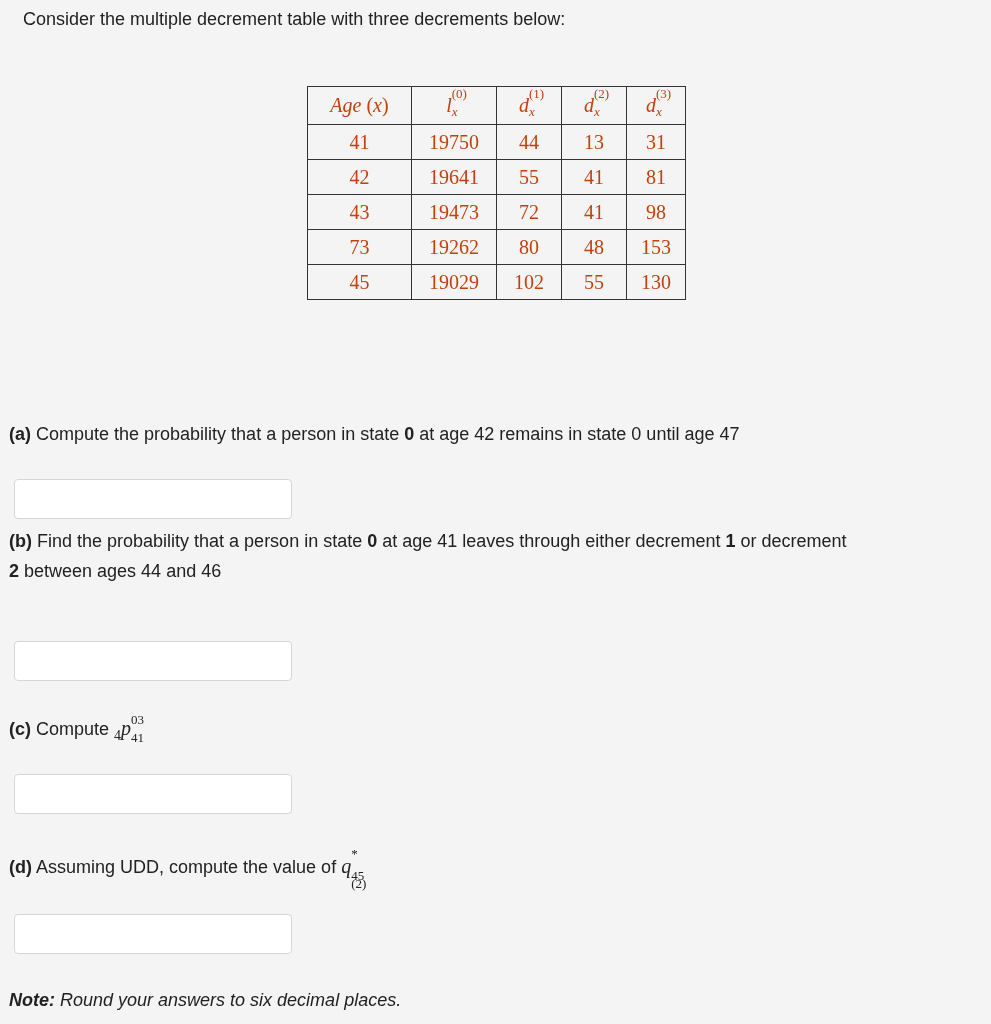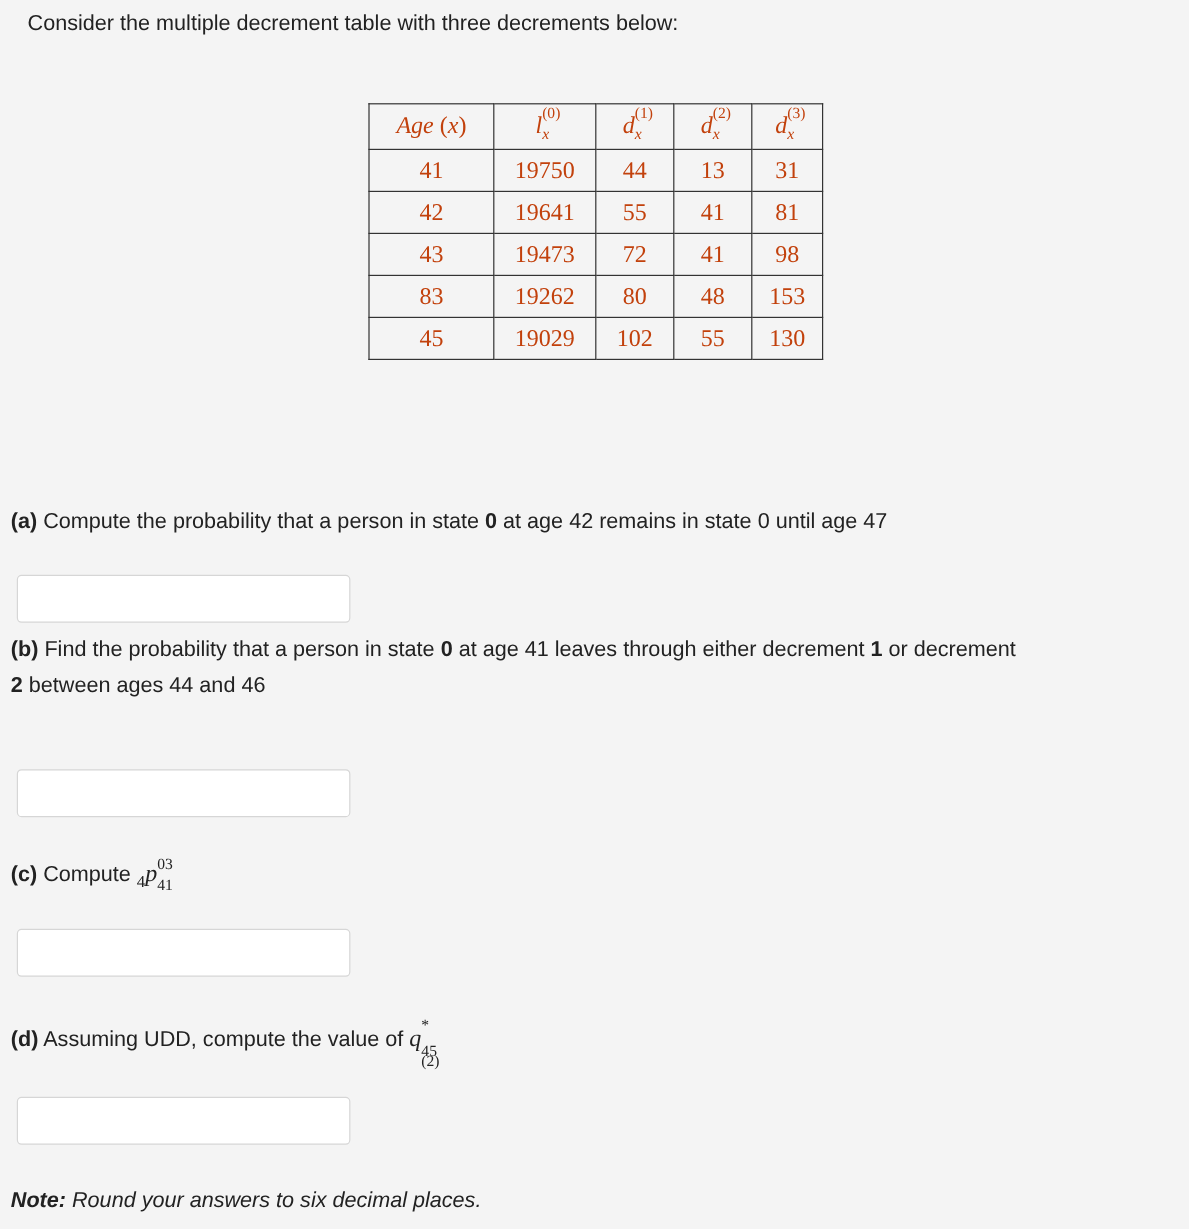--- a/index.html
+++ b/index.html
@@ -64,21 +64,21 @@
       <td>81</td>
     </tr>
     <tr>
       <td>43</td>
       <td>19473</td>
       <td>72</td>
       <td>41</td>
       <td>98</td>
     </tr>
     <tr>
-      <td>83</td>
+      <td>73</td>
       <td>19262</td>
       <td>80</td>
       <td>48</td>
       <td>153</td>
     </tr>
     <tr>
       <td>45</td>
       <td>19029</td>
       <td>102</td>
       <td>55</td>

